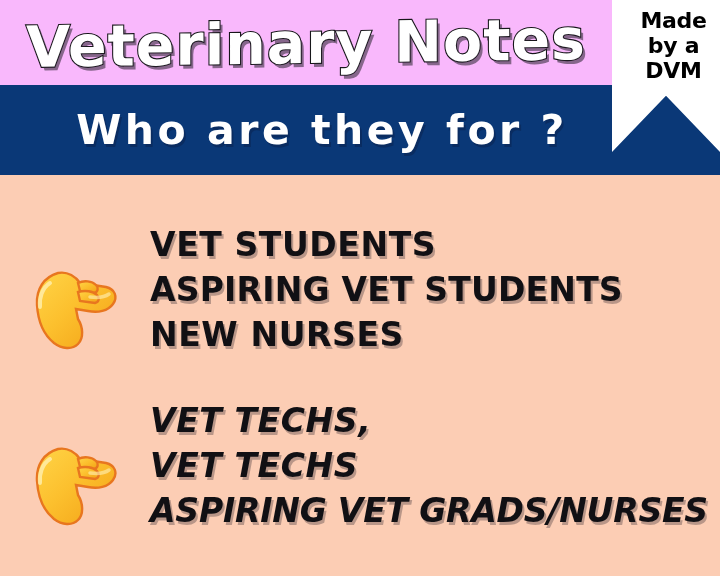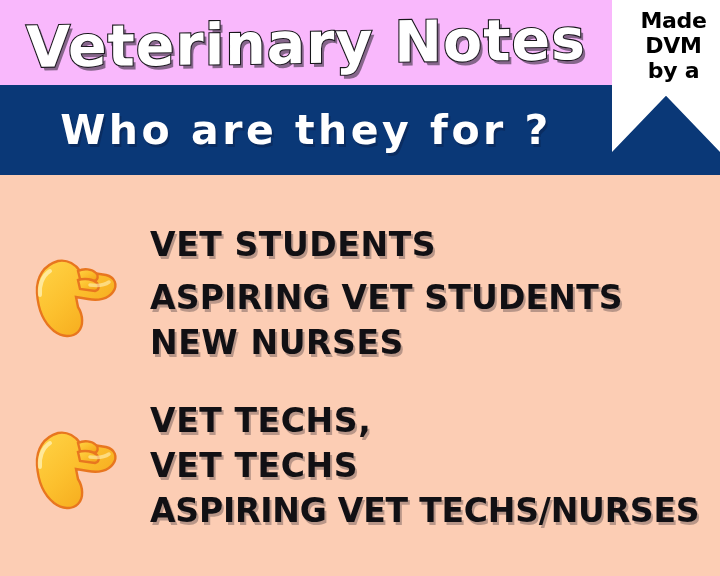--- a/index.html
+++ b/index.html
@@ -67,21 +67,21 @@
     white-space: nowrap;
     -webkit-text-stroke: 2.2px #17161a;
     paint-order: stroke fill;
     text-shadow: 3px 4px 0 rgba(40,35,45,0.55);
     transform: skewY(-0.8deg);
   }
 
   
   .poster-subtitle {
     position: absolute;
-    left: 0;
+    left: 16px;
     top: 85px;
     width: 612px;
     height: 90px;
     display: flex;
     align-items: center;
     justify-content: center;
     font-family: "DejaVu Sans", sans-serif;
     font-weight: bold;
     font-size: 41px;
     letter-spacing: 3.5px;
@@ -117,21 +117,21 @@
   }
   .ribbon-text span {
     display: block;
     text-align: center;
   }
 
   
   .group {
     position: absolute;
     display: flex;
-    align-items: center;
+    align-items: flex-end;
   }
   .group-1 { left: 28px; top: 222px; }
   .group-2 { left: 28px; top: 398px; }
 
   .hand-icon {
     width: 100px;
     height: 96px;
     flex: 0 0 100px;
     position: relative;
     margin-top: 6px;
@@ -142,43 +142,43 @@
     margin-left: 22px;
     font-family: "DejaVu Sans", sans-serif;
     font-weight: bold;
     font-size: 33px;
     line-height: 45px;
     letter-spacing: 0.6px;
     color: #111014;
     white-space: nowrap;
     text-shadow: 2px 3px 0 rgba(60,50,55,0.35);
   }
-  .group-2 .group-lines { margin-left: 22px; }
+  .group-2 .group-lines { margin-left: 22px; font-style: italic; }
   .group-lines span { display: block; }
-  .group-1 .line-2 { letter-spacing: 0.2px; margin-top: 8px; }
+  .group-1 .line-2 { letter-spacing: 0.2px; }
   .group-2 .line-3 { letter-spacing: -0.2px; }
 </style>
 </head>
 <body>
 
 <div id="poster">
 
   <div class="band-pink"></div>
   <div class="band-blue"></div>
   <div class="band-peach"></div>
 
   <div class="poster-title">Veterinary Notes</div>
 
   <div class="poster-subtitle">Who are they for ?</div>
 
   <div class="ribbon"></div>
   <div class="ribbon-text">
     <span>Made</span>
+    <span>by a</span>
     <span>DVM</span>
-    <span>by a</span>
   </div>
 
   <div class="group group-1">
     <div class="hand-icon">
       <svg width="100" height="96" viewBox="0 0 100 96" xmlns="http://www.w3.org/2000/svg">
         <defs>
           <linearGradient id="handGrad1" x1="0" y1="0" x2="1" y2="1">
             <stop offset="0%" stop-color="#ffd447"></stop>
             <stop offset="45%" stop-color="#fcc02e"></stop>
             <stop offset="100%" stop-color="#f2a115"></stop>
@@ -215,17 +215,17 @@
           <path d="M50 22 C56 19 64 20 68 24 C71 27 70 31 66 32 L52 30 Z"></path>
           <path d="M50 31 C57 29 65 30 69 34 C72 37 71 41 67 42 L52 40 Z"></path>
         </g>
         <path d="M22 22 C14 27 11 37 12 46" stroke="#fff2b8" stroke-width="4" fill="none" stroke-linecap="round" opacity="0.75"></path>
         <path d="M62 36 C70 37 77 36 81 33" stroke="#fff2b8" stroke-width="3.5" fill="none" stroke-linecap="round" opacity="0.6"></path>
       </svg>
     </div>
     <div class="group-lines">
       <span class="line-1">VET TECHS,</span>
       <span class="line-2">VET TECHS</span>
-      <span class="line-3">ASPIRING VET TECHS/NURSES</span>
+      <span class="line-3">ASPIRING VET GRADS/NURSES</span>
     </div>
   </div>
 
 </div>
 
 </body></html>

